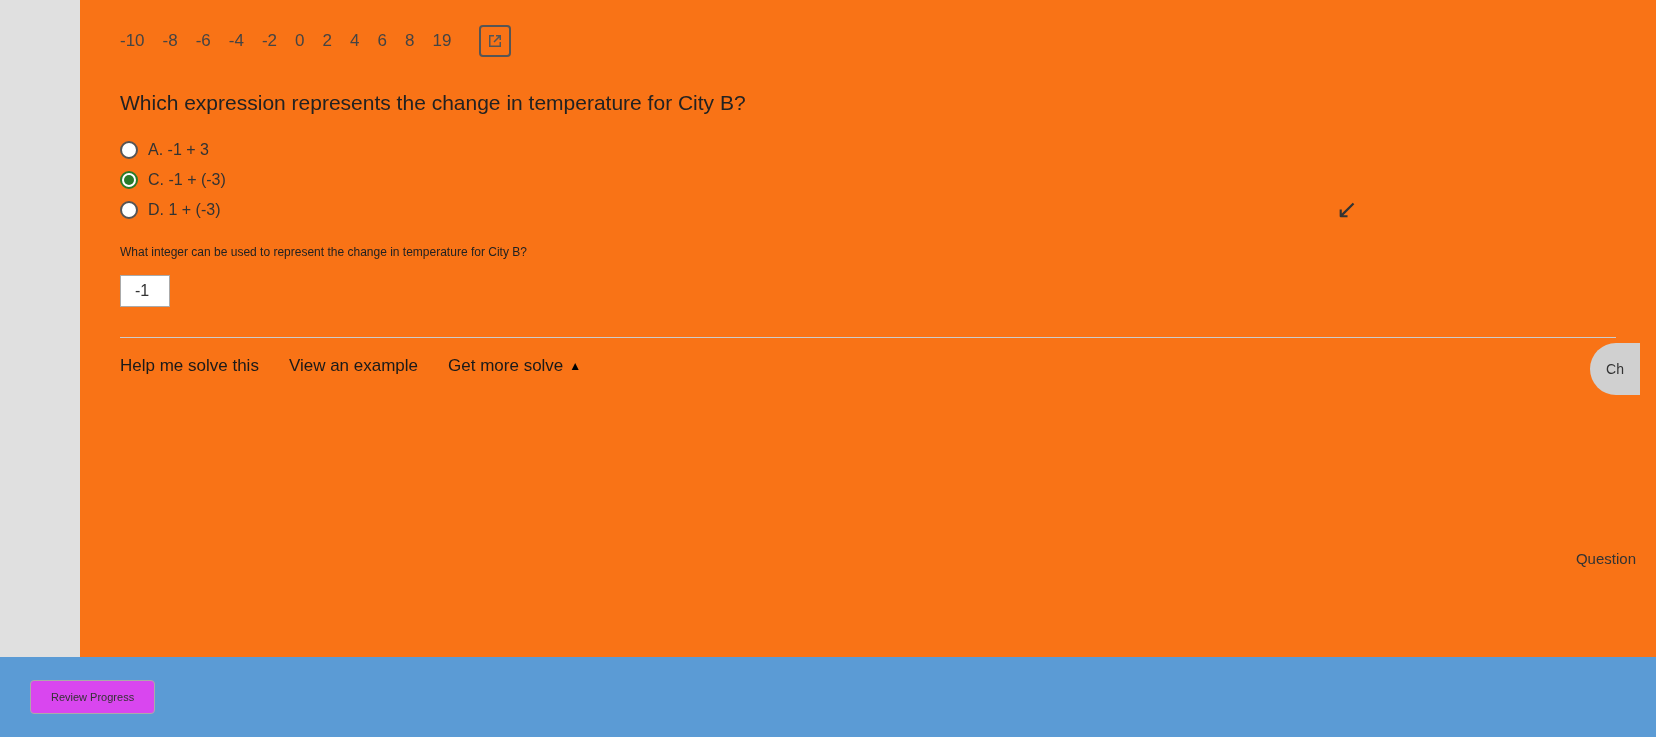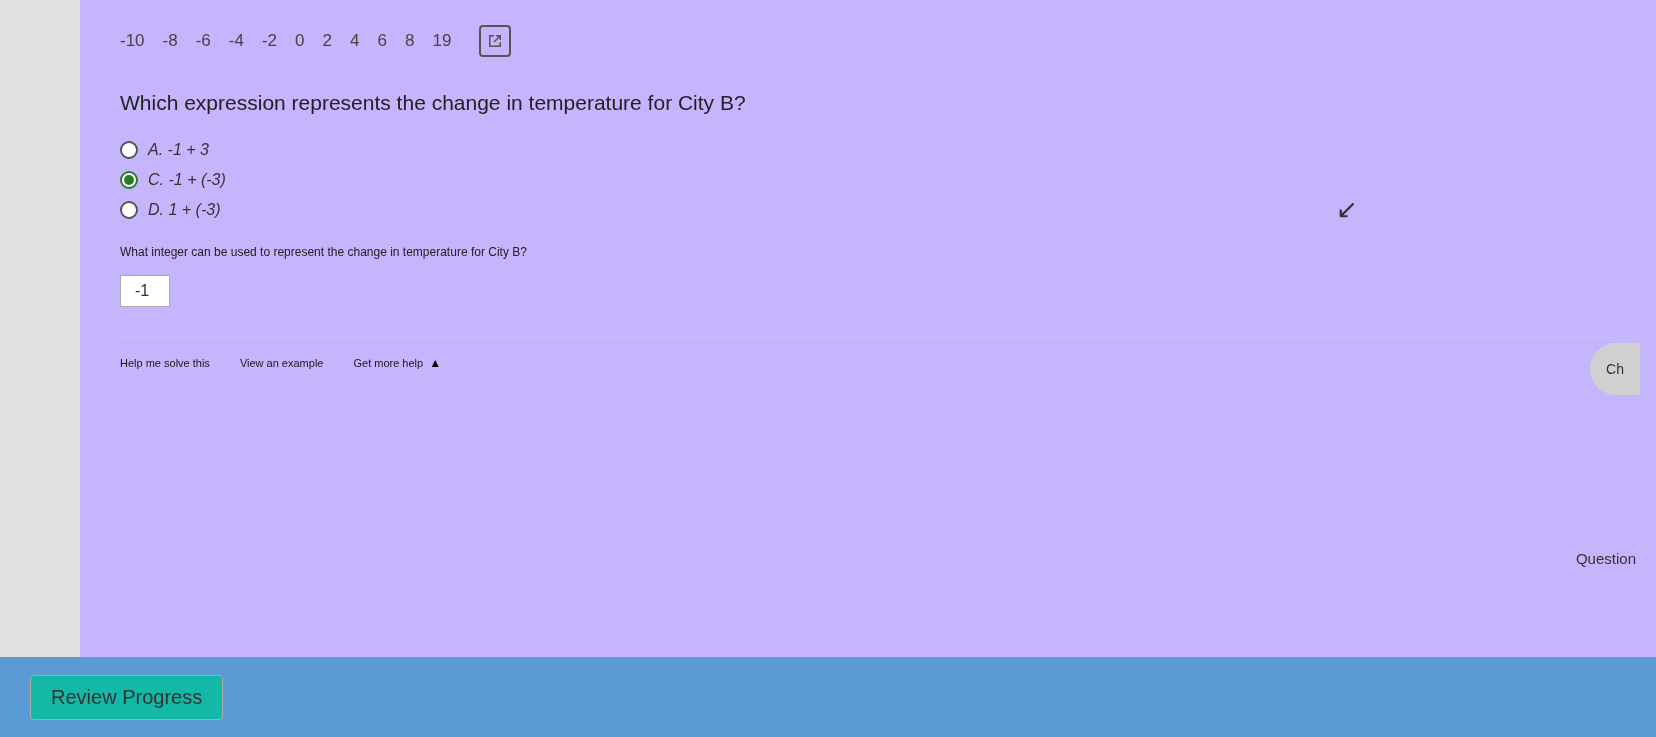--- a/index.html
+++ b/index.html
@@ -12,21 +12,21 @@
       overflow: hidden;
       position: relative;
     }
 
     .main-content {
       position: absolute;
       top: 0;
       left: 80px;
       right: 0;
       bottom: 80px;
-      background: #c4b5fd;
+      background: #f97316;
       padding: 20px 40px 4px 40px;
     }
 
     .number-line-area {
       display: flex;
       align-items: center;
       margin-bottom: 30px;
       font-size: 18px;
       color: #333;
       gap: 18px;
@@ -64,21 +64,20 @@
     }
 
     .option-item {
       display: flex;
       align-items: center;
       margin-bottom: 12px;
       font-size: 16px;
       color: #333;
       gap: 10px;
       cursor: pointer;
-      font-style: italic;
     }
 
     .radio-circle {
       width: 18px;
       height: 18px;
       border-radius: 50%;
       border: 2px solid #555;
       display: flex;
       align-items: center;
       justify-content: center;
@@ -127,21 +126,21 @@
       margin-bottom: 18px;
     }
 
     .bottom-actions {
       display: flex;
       align-items: center;
       gap: 30px;
     }
 
     .action-link {
-      font-size: 11px;
+      font-size: 17px;
       color: #1a1a1a;
       cursor: pointer;
       text-decoration: none;
       font-weight: 500;
     }
 
     .get-more-help {
       display: flex;
       align-items: center;
       gap: 4px;
@@ -177,25 +176,25 @@
       left: 0;
       right: 0;
       height: 80px;
       background: #5b9bd5;
       display: flex;
       align-items: center;
       padding: 0 30px;
     }
 
     .review-progress-btn {
-      background: #14b8a6;
+      background: #d946ef;
       border: 1px solid #aaa;
       border-radius: 4px;
       padding: 10px 20px;
-      font-size: 20px;
+      font-size: 11px;
       cursor: pointer;
       color: #333;
     }
 
     .cursor-arrow {
       position: absolute;
       top: 195px;
       right: 320px;
       width: 0;
       height: 0;
@@ -273,21 +272,21 @@
   <div class="answer-box">-1</div>
 
   
   <hr class="divider">
 
   
   <div class="bottom-actions">
     <a class="action-link">Help me solve this</a>
     <a class="action-link">View an example</a>
     <div class="get-more-help">
-      <a class="action-link">Get more help</a>
+      <a class="action-link">Get more solve</a>
       <span style="font-size:12px; margin-left:2px;">▲</span>
     </div>
   </div>
 
   
   <div class="question-label">Question</div>
 </div>
 
 <button class="check-button">Ch</button>
 

